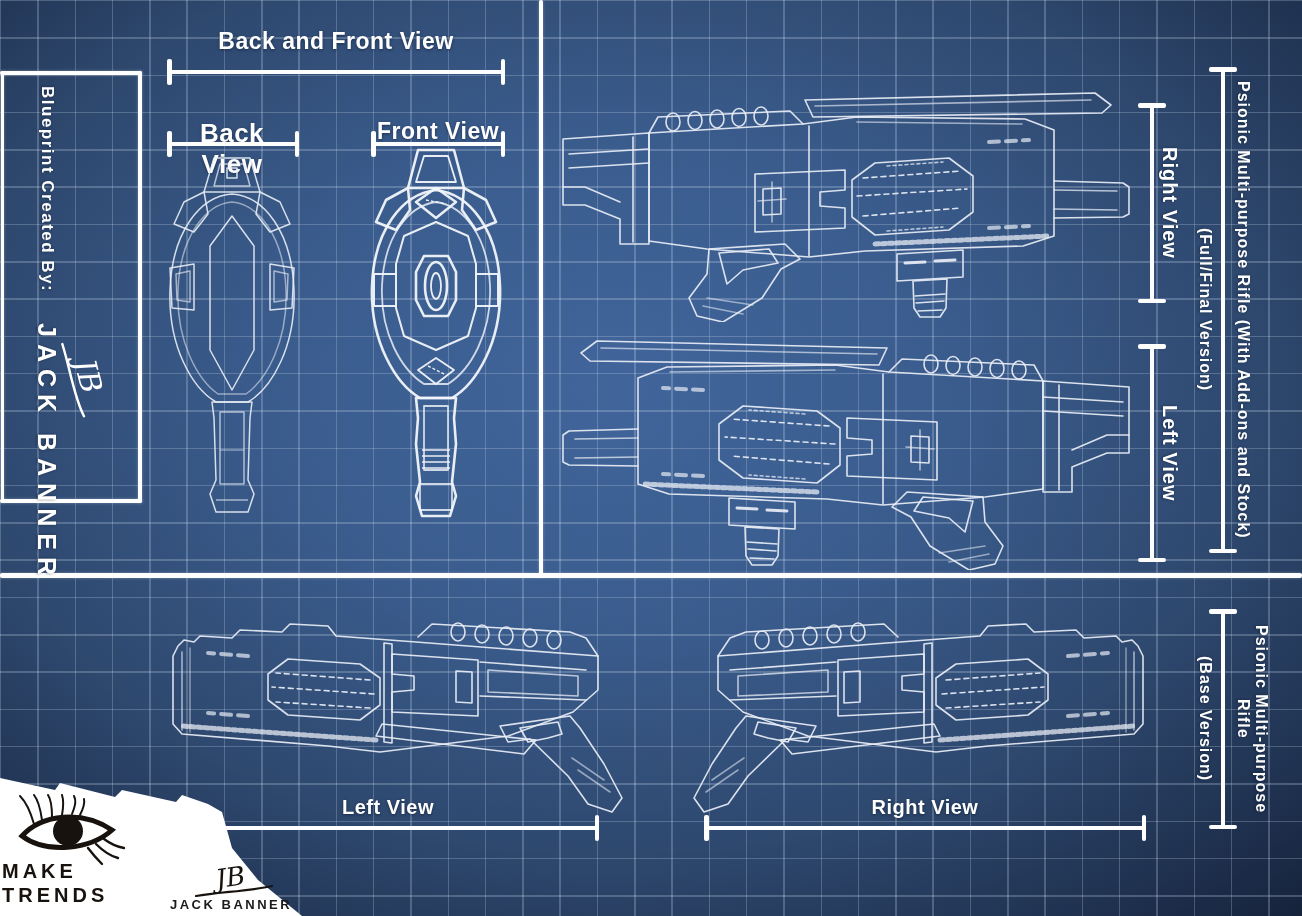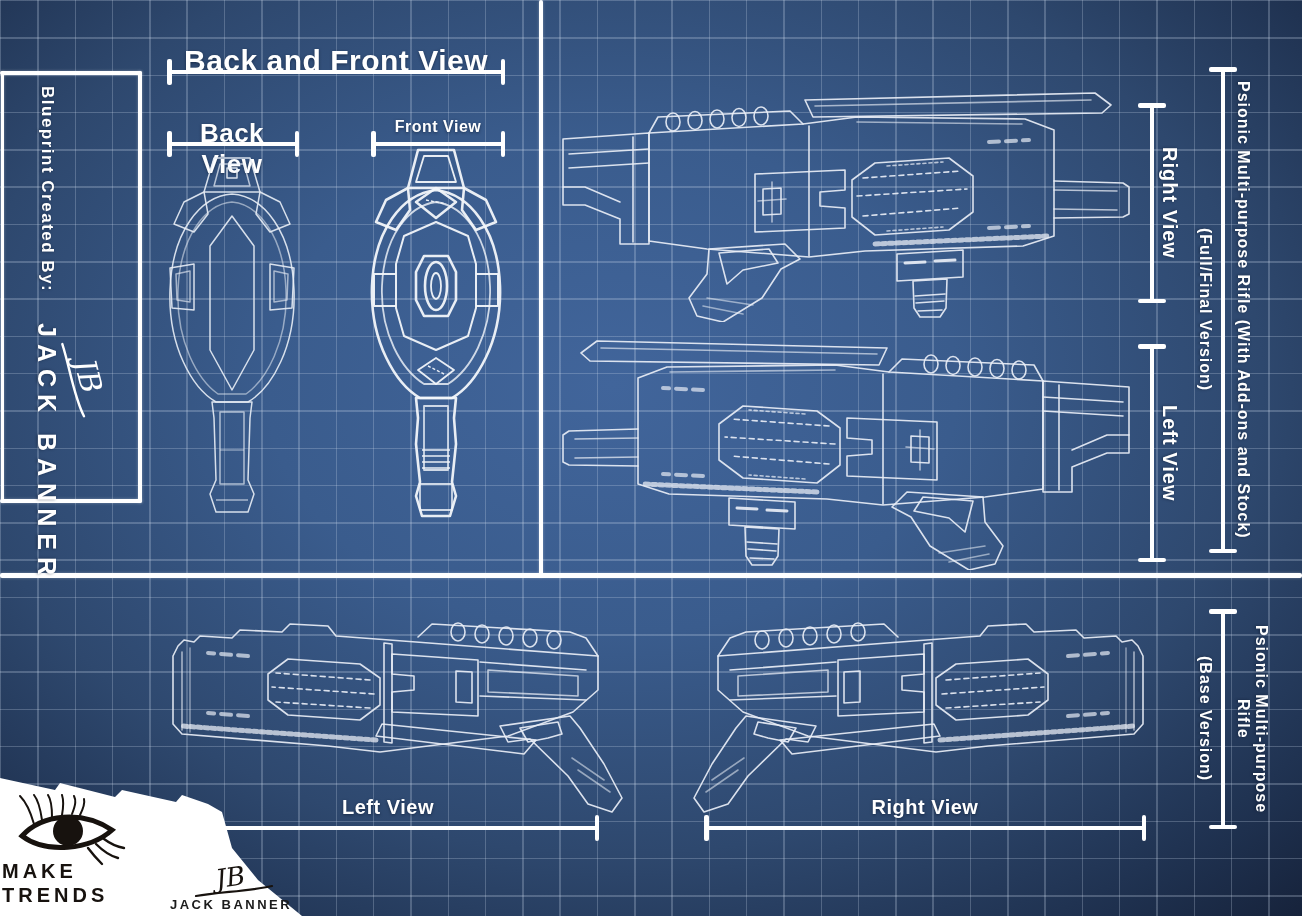--- a/index.html
+++ b/index.html
@@ -172,27 +172,27 @@
     <span class="created">Blueprint Created By:</span>
     <span class="author">JACK BANNER</span>
   </div>
   <div style="position:absolute;left:42px;top:348px;width:84px;height:60px;transform:rotate(84deg);">
     <svg width="84" height="60" viewBox="0 0 84 60">
       <text x="24" y="36" class="jb" font-family="DejaVu Serif, serif" font-style="italic" font-size="30" fill="#ffffff" transform="rotate(-8 40 30)">JB</text>
       <path d="M6,48 C30,43 60,42 80,34" fill="none" stroke="#ffffff" stroke-width="2.4" stroke-linecap="round"></path>
     </svg>
   </div>
 
-  <div class="lbl" style="left:168px;top:44px;width:336px;font-size:30px;">Back and Front View</div>
+  <div class="lbl" style="left:168px;top:28px;width:336px;font-size:23px;">Back and Front View</div>
   <div class="hb" style="left:168px;top:70px;width:336px"></div>
 
   <div class="lbl" style="left:166px;top:118px;width:132px;font-size:26px;">Back View</div>
   <div class="hb" style="left:168px;top:142px;width:130px"></div>
 
-  <div class="lbl" style="left:372px;top:118px;width:132px;font-size:16px;">Front View</div>
+  <div class="lbl" style="left:372px;top:118px;width:132px;font-size:23px;">Front View</div>
   <div class="hb" style="left:372px;top:142px;width:132px"></div>
 
   <svg class="gun" style="left:160px;top:150px" width="145" height="372" viewBox="0 0 145 372">
       <use href="#g-back"></use>
     </svg>
   <svg class="gun" style="left:360px;top:144px" width="152" height="382" viewBox="0 0 152 382">
       <use href="#g-front"></use>
     </svg>
 
   <svg class="gun" style="left:557px;top:86px" width="582" height="236" viewBox="0 0 582 236">

